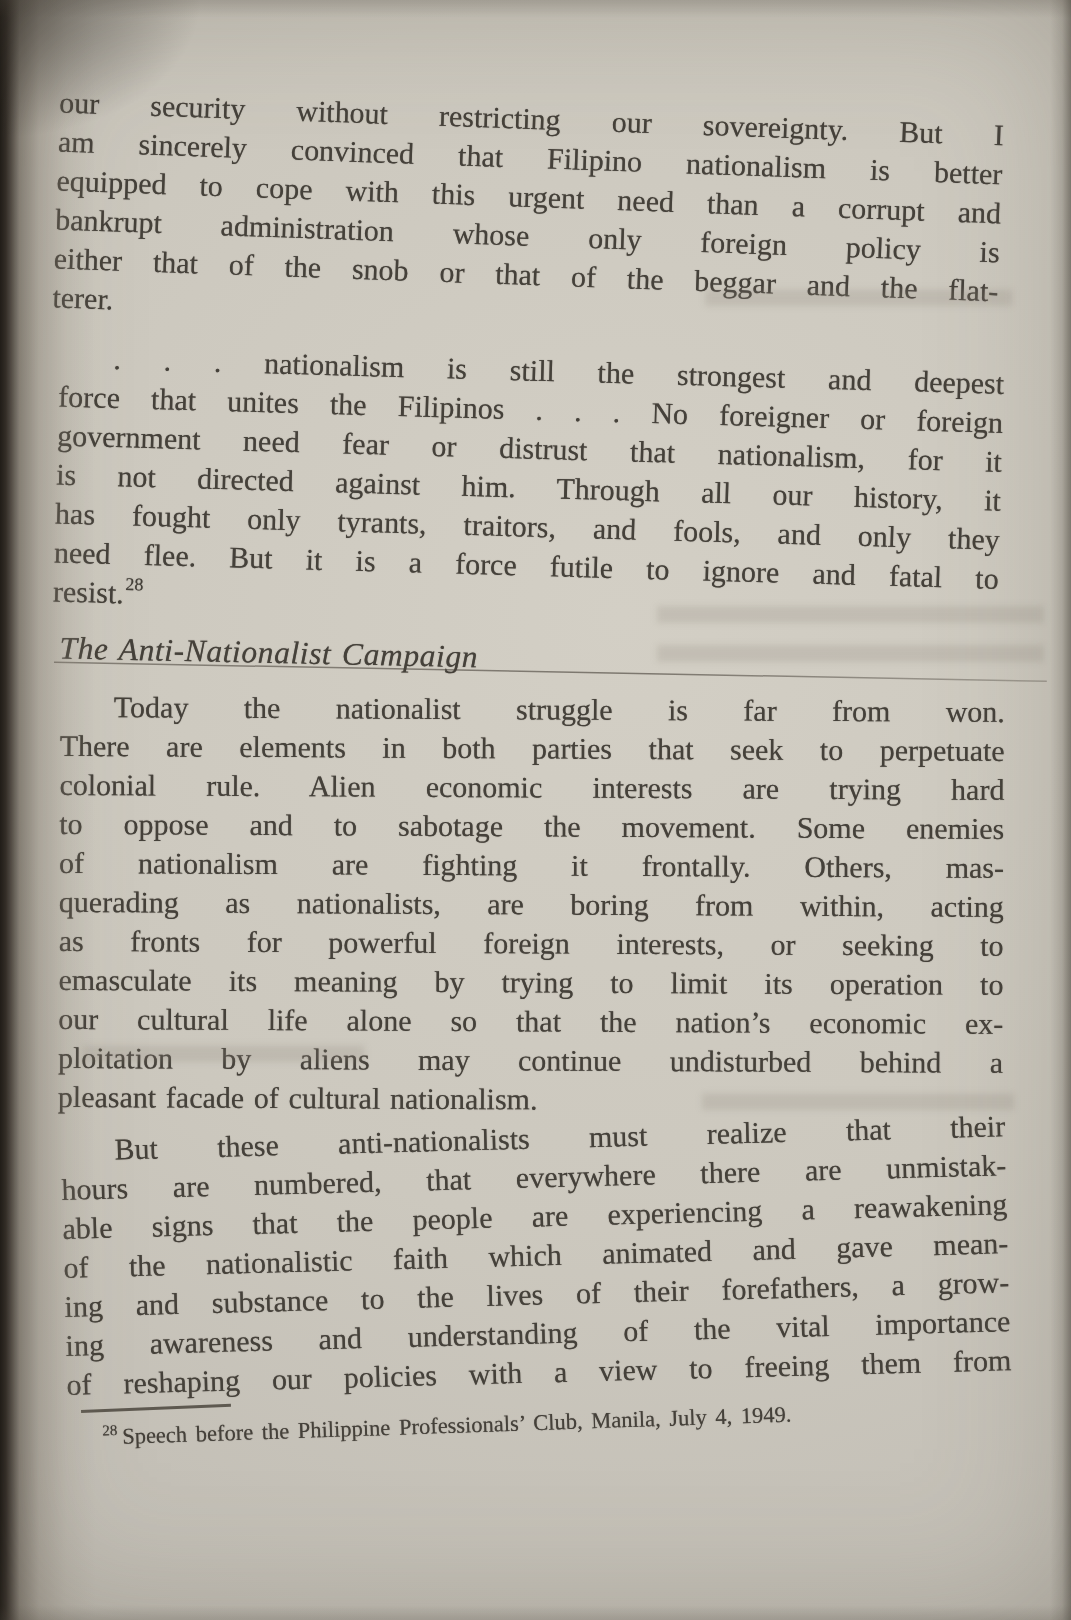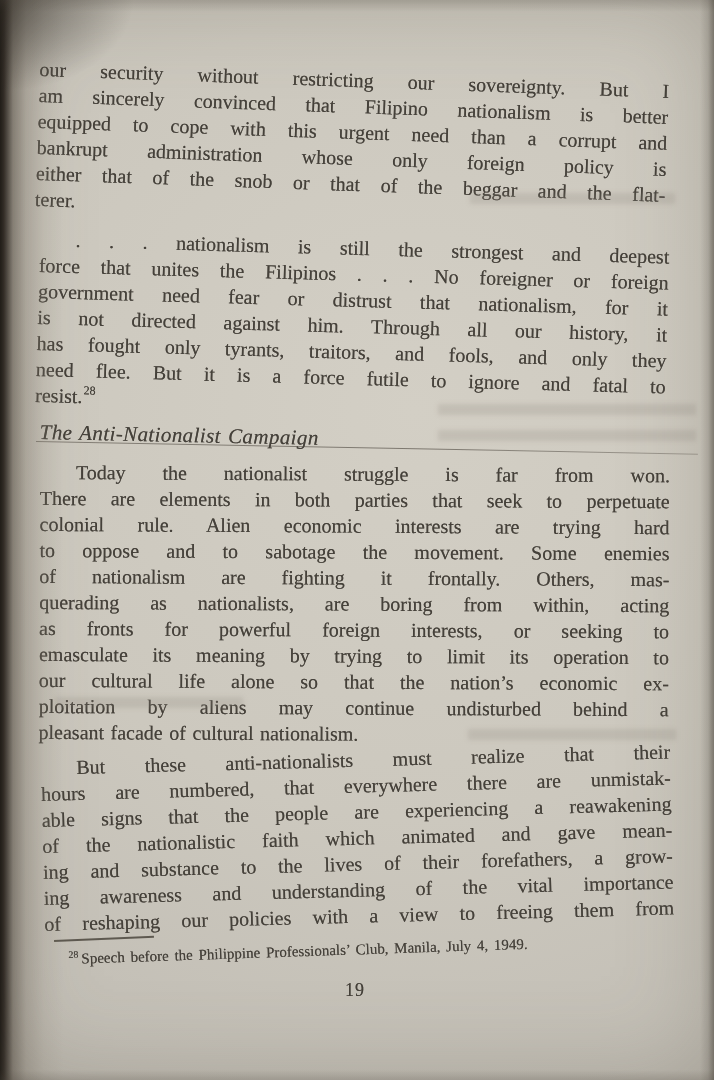--- a/index.html
+++ b/index.html
@@ -170,21 +170,20 @@
             <div class="line">ing awareness and understanding of the vital importance</div>
             <div class="line">of reshaping our policies with a view to freeing them from</div>
           </div>
         </div>
 
       <div class="footnote-rule"></div>
       <div class="footnote">
         <sup>28</sup><span>Speech before the Philippine Professionals’ Club, Manila, July 4, 1949.</span>
       </div>
 
-      <div class="pagenum">19</div>
     </div>
 
     <div class="crease"></div>
 
     <div class="ghost g1"></div>
     <div class="ghost g2"></div>
     <div class="ghost g3"></div>
     <div class="ghost g4"></div>
 
     <div class="gutter-shadow"></div>

